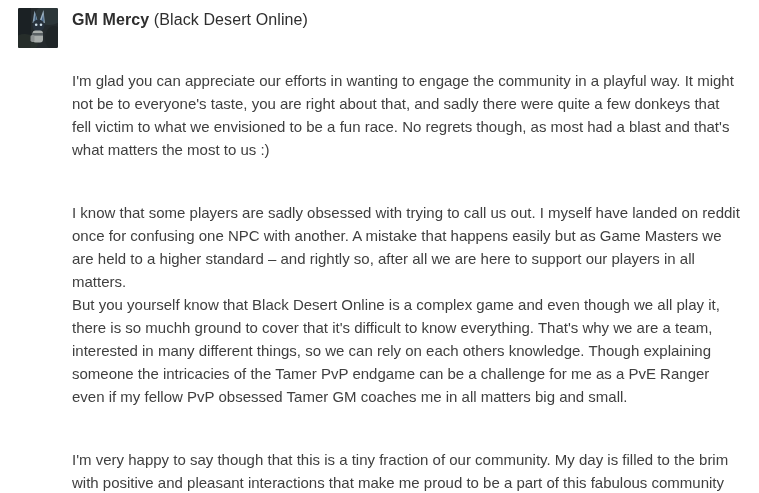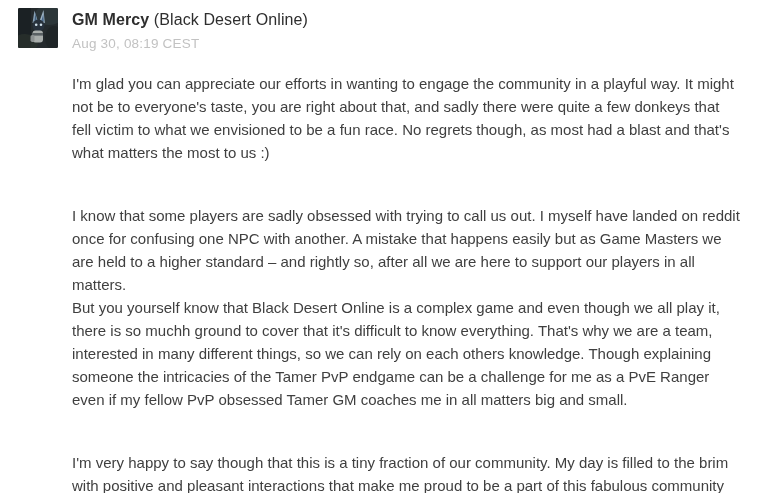--- a/index.html
+++ b/index.html
@@ -10,20 +10,21 @@
   .post {
     width: 759px;
     height: 493px;
     background: #ffffff;
     padding: 8px 20px 0 18px;
     overflow: hidden;
   }
   .post-header {
     display: flex;
     align-items: flex-start;
+    text-align: center;
   }
   .avatar {
     width: 40px;
     height: 40px;
     flex: 0 0 40px;
     border-radius: 2px;
     overflow: hidden;
     background: #242a2d;
   }
   .avatar svg { display: block; }
@@ -84,21 +85,20 @@
         <rect x="14.5" y="25" width="10.5" height="2.6" fill="#5a6164"></rect>
         <rect x="12.5" y="27" width="4" height="7" rx="1.8" fill="#8d9292"></rect>
       </svg>
     </div>
 
     <div class="header-text">
       <div class="author-line">
         <span class="author-name">GM Mercy</span>
         <span class="author-affiliation">(Black Desert Online)</span>
       </div>
-      <div class="timestamp">Aug 30, 08:19 CEST</div>
     </div>
 
   </div>
 
   <div class="message">
       <p>I'm glad you can appreciate our efforts in wanting to engage the community in a playful way. It might not be to everyone's taste, you are right about that, and sadly there were quite a few donkeys that fell victim to what we envisioned to be a fun race. No regrets though, as most had a blast and that's what matters the most to us :)</p>
       <p>I know that some players are sadly obsessed with trying to call us out. I myself have landed on reddit once for confusing one NPC with another. A mistake that happens easily but as Game Masters we are held to a higher standard – and rightly so, after all we are here to support our players in all matters.<br>But you yourself know that Black Desert Online is a complex game and even though we all play it, there is so muchh ground to cover that it's difficult to know everything. That's why we are a team, interested in many different things, so we can rely on each others knowledge. Though explaining someone the intricacies of the Tamer PvP endgame can be a challenge for me as a PvE Ranger even if my fellow PvP obsessed Tamer GM coaches me in all matters big and small.</p>
       <p>I'm very happy to say though that this is a tiny fraction of our community. My day is filled to the brim with positive and pleasant interactions that make me proud to be a part of this fabulous community of the best MMO there is (in my opinion :D)</p>
     </div>
 

